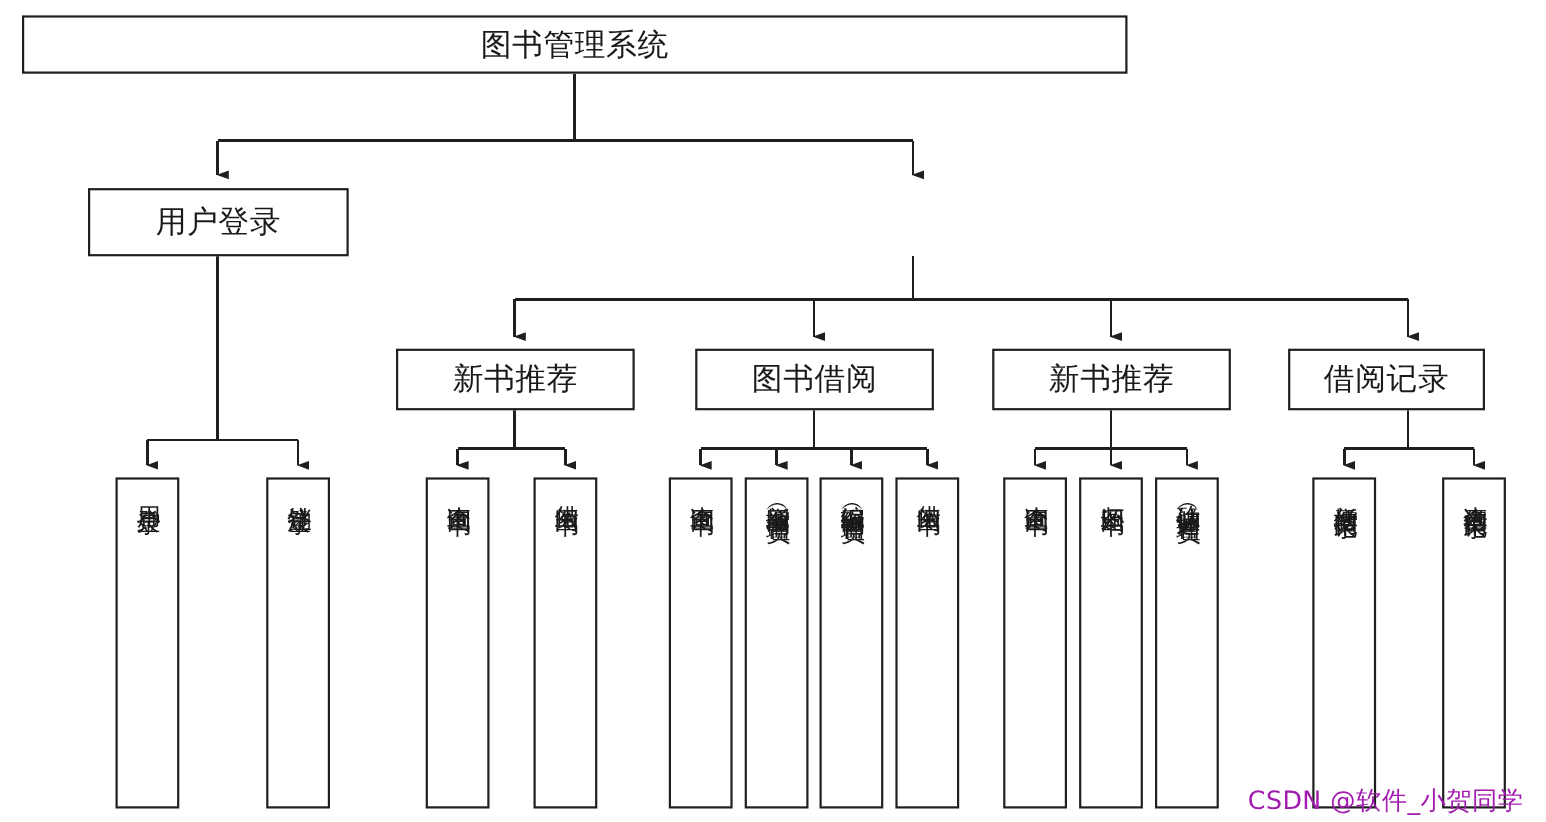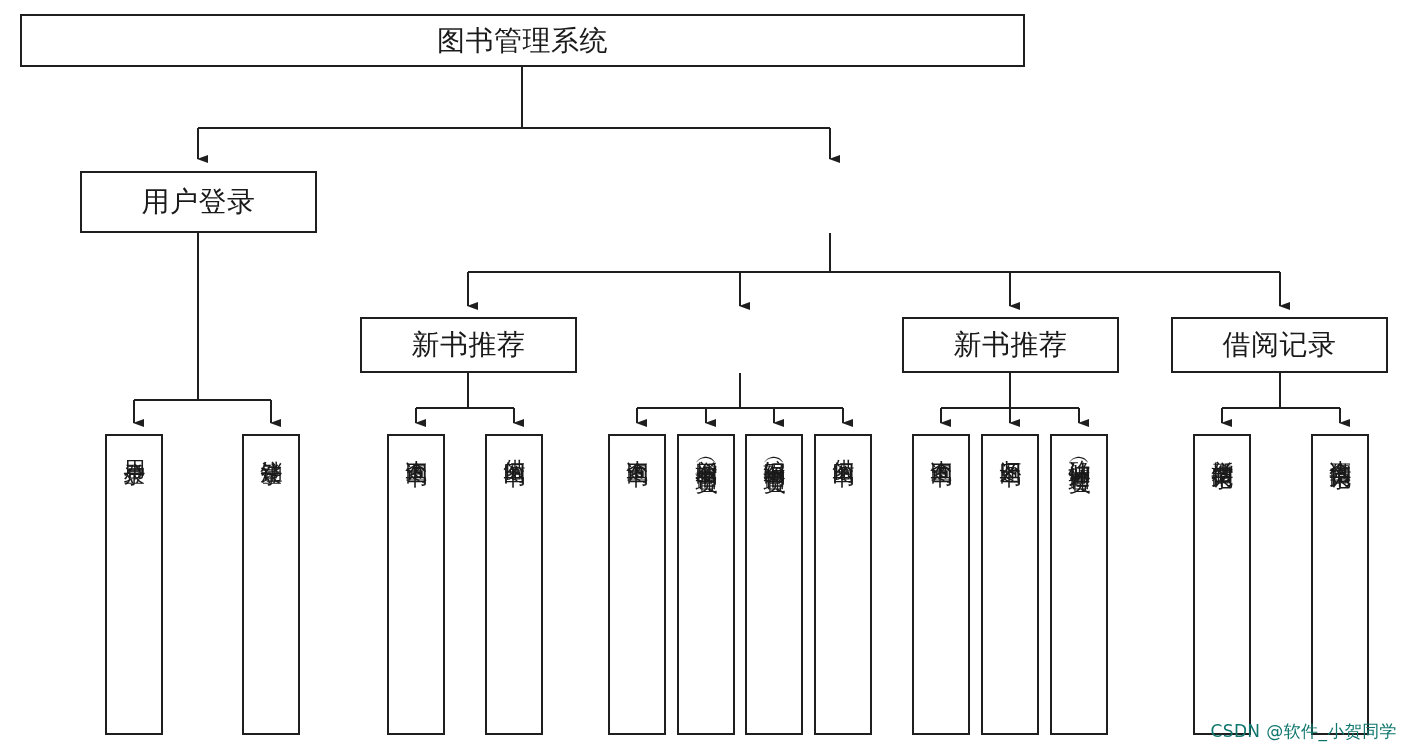--- a/index.html
+++ b/index.html
@@ -49,24 +49,24 @@
     writing-mode: vertical-rl;
     text-orientation: upright;
     font-size: 22px;
     line-height: 1.22;
     letter-spacing: 2px;
     white-space: nowrap;
     margin: 0 auto;
   }
   .watermark {
     position: absolute;
-    right: 8px;
+    right: 20px;
     bottom: 4px;
-    font-size: 17px;
-    color: #0f766e;
+    font-size: 23px;
+    color: #a21caf;
     white-space: nowrap;
     z-index: 3;
     letter-spacing: 0.4px;
   }
 </style>
 </head>
 <body>
 
 <div id="diagram-root">
 
@@ -124,24 +124,27 @@
     <span>图书管理系统</span>
   </div>
 
   <div class="node horiz" style="left:80px; top:171px; width:237px; height:62px;">
     <span>用户登录</span>
   </div>
 
   <div class="node horiz" style="left:360px; top:317px; width:217px; height:56px;">
     <span>新书推荐</span>
   </div>
+  <div class="node horiz" style="left:632px; top:317px; width:217px; height:56px;">
+    <span>图书借阅</span>
+  </div>
   <div class="node horiz" style="left:902px; top:317px; width:217px; height:56px;">
     <span>新书推荐</span>
   </div>
-  <div class="node horiz" style="left:1171px; top:317px; width:217px; height:56px;">
+  <div class="node horiz" style="left:1171px; top:317px; width:179px; height:56px;">
     <span>借阅记录</span>
   </div>
 
   <div class="node vert" style="left:105px; top:434px; width:58px; height:301px;">
     <span class="vlabel">用户登录</span>
   </div>
   <div class="node vert" style="left:242px; top:434px; width:58px; height:301px;">
     <span class="vlabel">注销登录</span>
   </div>
 

